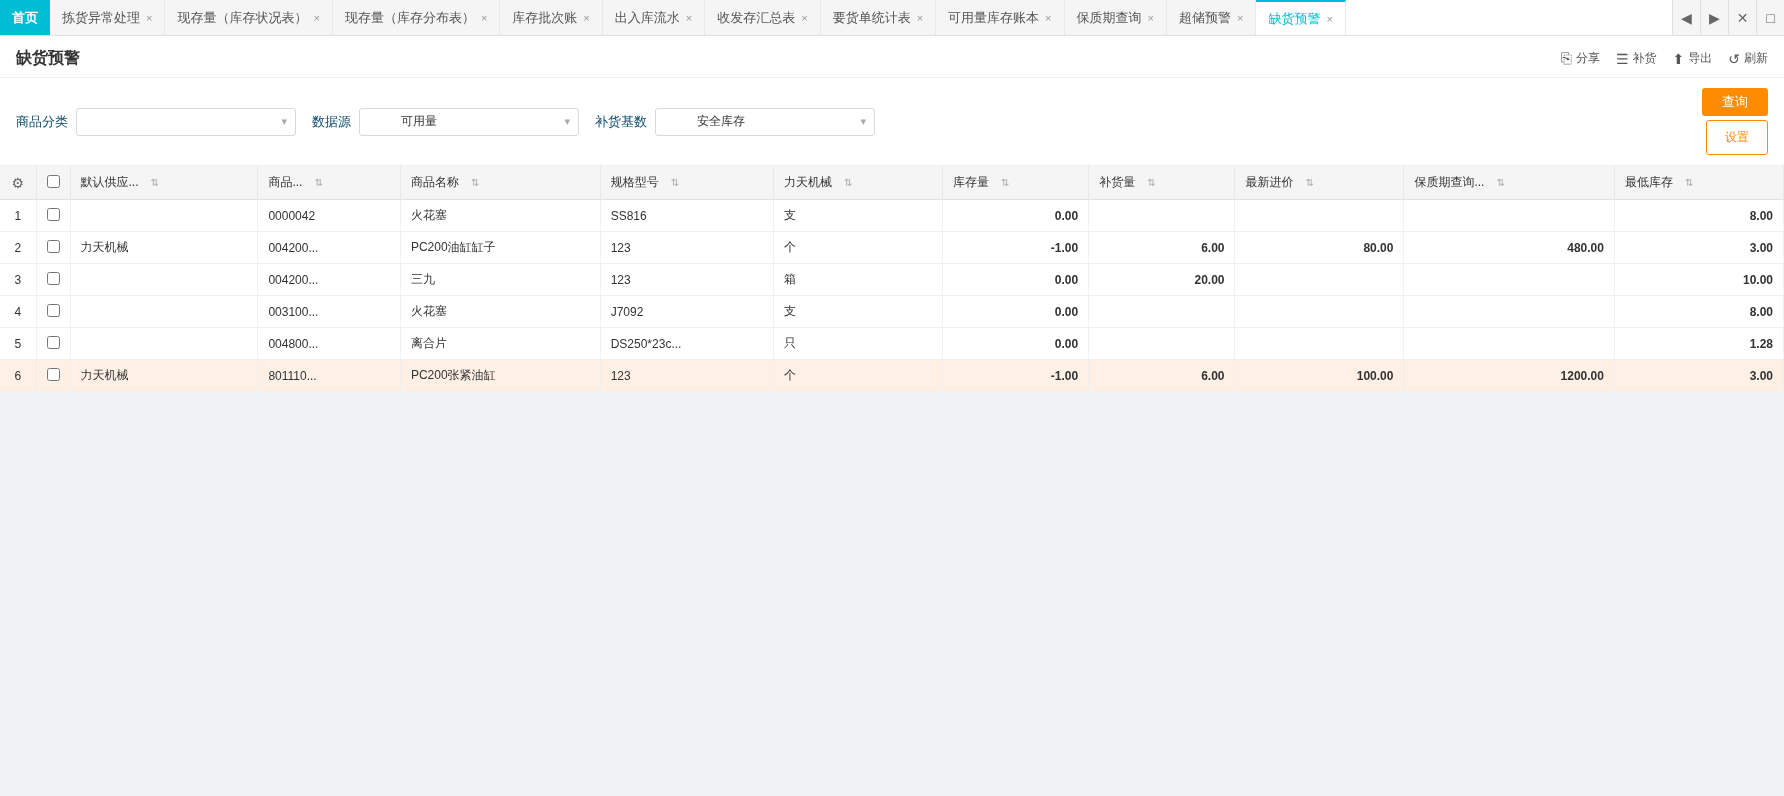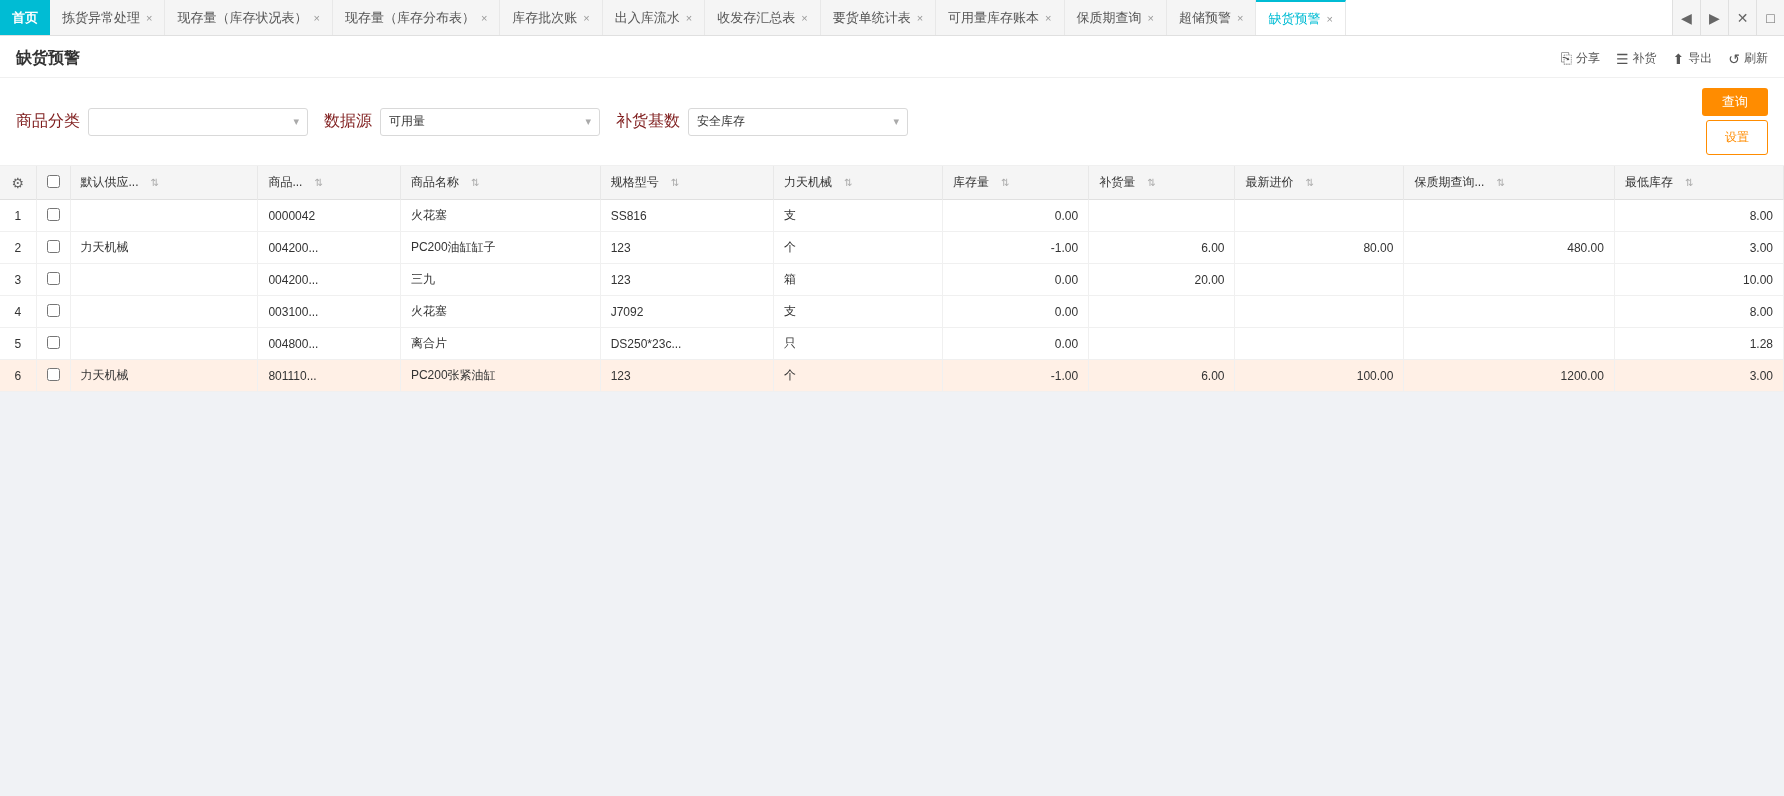--- a/index.html
+++ b/index.html
@@ -107,22 +107,22 @@
       padding: 10px 16px;
       gap: 16px;
       border-bottom: 1px solid #f0f0f0;
     }
     .filter-group {
       display: flex;
       align-items: center;
       gap: 8px;
     }
     .filter-label {
-      font-size: 16px;
-      color: #7f1d1d;
+      font-size: 13px;
+      color: #0c4a6e;
       white-space: nowrap;
     }
     .filter-actions {
       margin-left: auto;
       display: flex;
       flex-direction: column;
       gap: 4px;
       align-items: flex-end;
     }
     .btn-query {
@@ -183,20 +183,21 @@
       background: #fff0e6;
     }
     tbody td {
       padding: 7px 10px;
       font-size: 12px;
       color: #333;
       border-right: 1px solid #f0f0f0;
     }
     .td-num {
       text-align: right;
+      font-weight: bold;
     }
     .col-settings {
       width: 36px;
       text-align: center;
     }
     .col-checkbox {
       width: 30px;
       text-align: center;
     }
     .settings-icon {
@@ -222,20 +223,21 @@
       font-size: 12px;
       color: #333;
       background: #fff;
       display: flex;
       align-items: center;
       cursor: pointer;
       position: relative;
     }
     .filter-select-inner .val {
       flex: 1;
+      margin-left: 33px;
     }
     .filter-chevron {
       position: absolute;
       right: 8px;
       color: #aaa;
       font-size: 11px;
     }
   </style>
 </head>
 <body>

